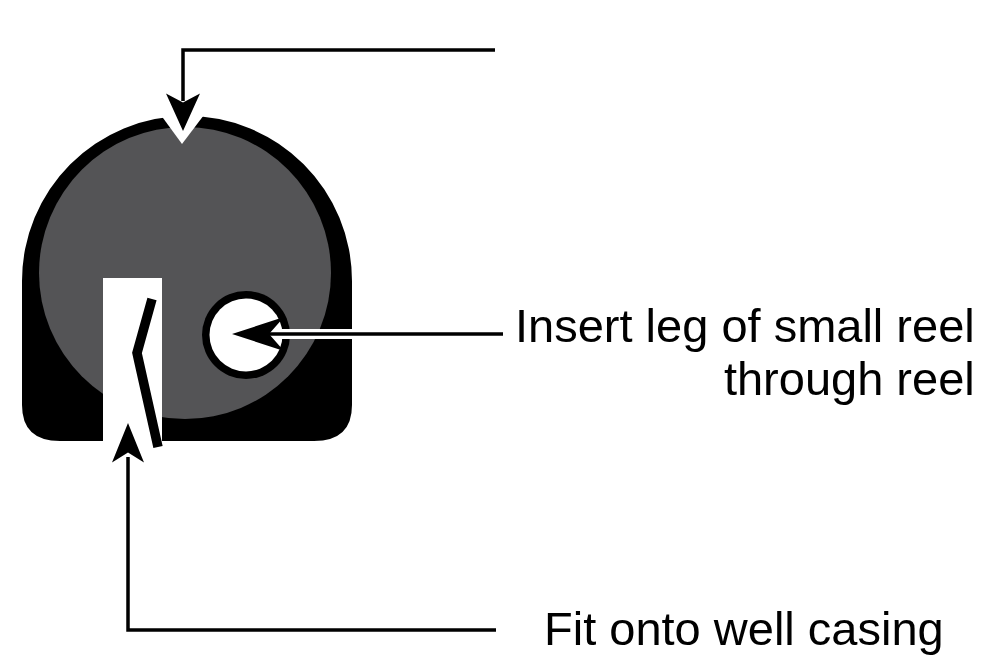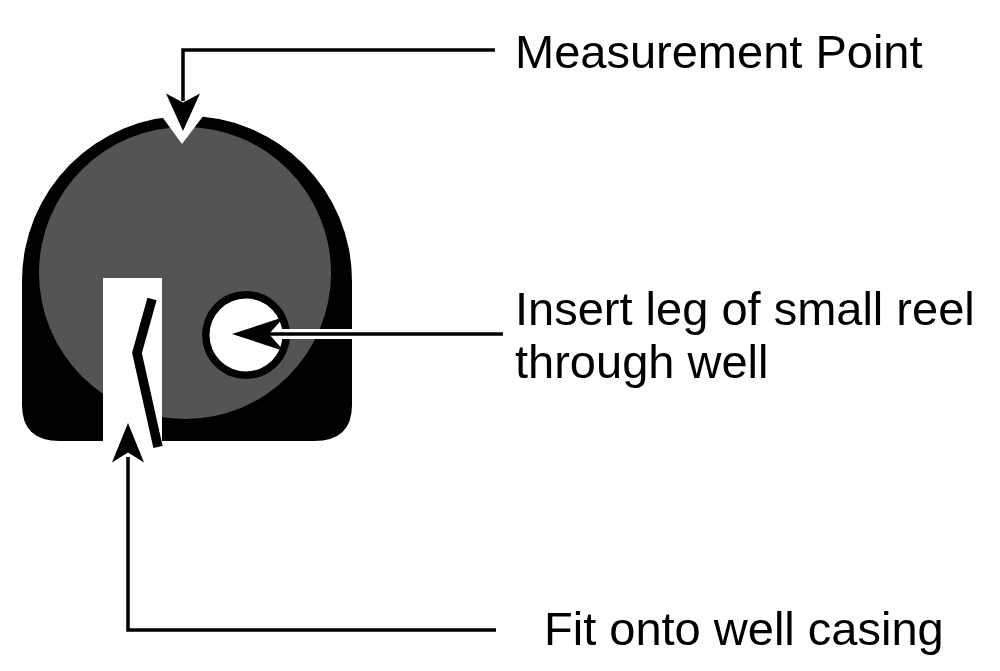--- a/index.html
+++ b/index.html
@@ -23,21 +23,21 @@
   .callout-label {
     position: absolute;
     color: #000000;
     font-size: 47px;
     line-height: 53px;
     font-weight: 400;
     letter-spacing: 0px;
     white-space: nowrap;
   }
   .lbl-measurement { left: 515px; top: 25px; }
-  .lbl-insert      { left: 515px; top: 282px; }
+  .lbl-insert      { left: 515px; top: 299px; text-align: right; }
   .lbl-fit         { left: 544px; top: 602px; }
 </style>
 </head>
 <body>
 
 <div class="stage">
 
   <svg width="1000" height="671" viewBox="0 0 1000 671" aria-hidden="true">
 
     <path d="M22,281 A165,165 0 1 1 352,281 L352,405 Q352,441 314,441 L60,441 Q22,441 22,405 Z" fill="#000000"></path>
@@ -63,22 +63,21 @@
       <path d="M503,334 L260,334" fill="none" stroke-width="3.5" stroke="#000000"></path>
       <path d="M232,334 L284,317 L269,334 L284,351 Z" fill="#000000"></path>
     </g>
 
     <g>
       <path d="M496,630 L128,630 L128,457" fill="none" stroke-width="3.5" stroke="#000000"></path>
       <path d="M128,423 L112,462.5 L128,452.5 L144,462.5 Z" fill="#000000"></path>
     </g>
   </svg>
 
-  <div class="callout-label lbl-measurement">Measurement Point</div>
 
   <div class="callout-label lbl-insert">
     <div>Insert leg of small reel</div>
-    <div>through well</div>
+    <div>through reel</div>
   </div>
 
   <div class="callout-label lbl-fit">Fit onto well casing</div>
 
 </div>
 
 </body></html>

